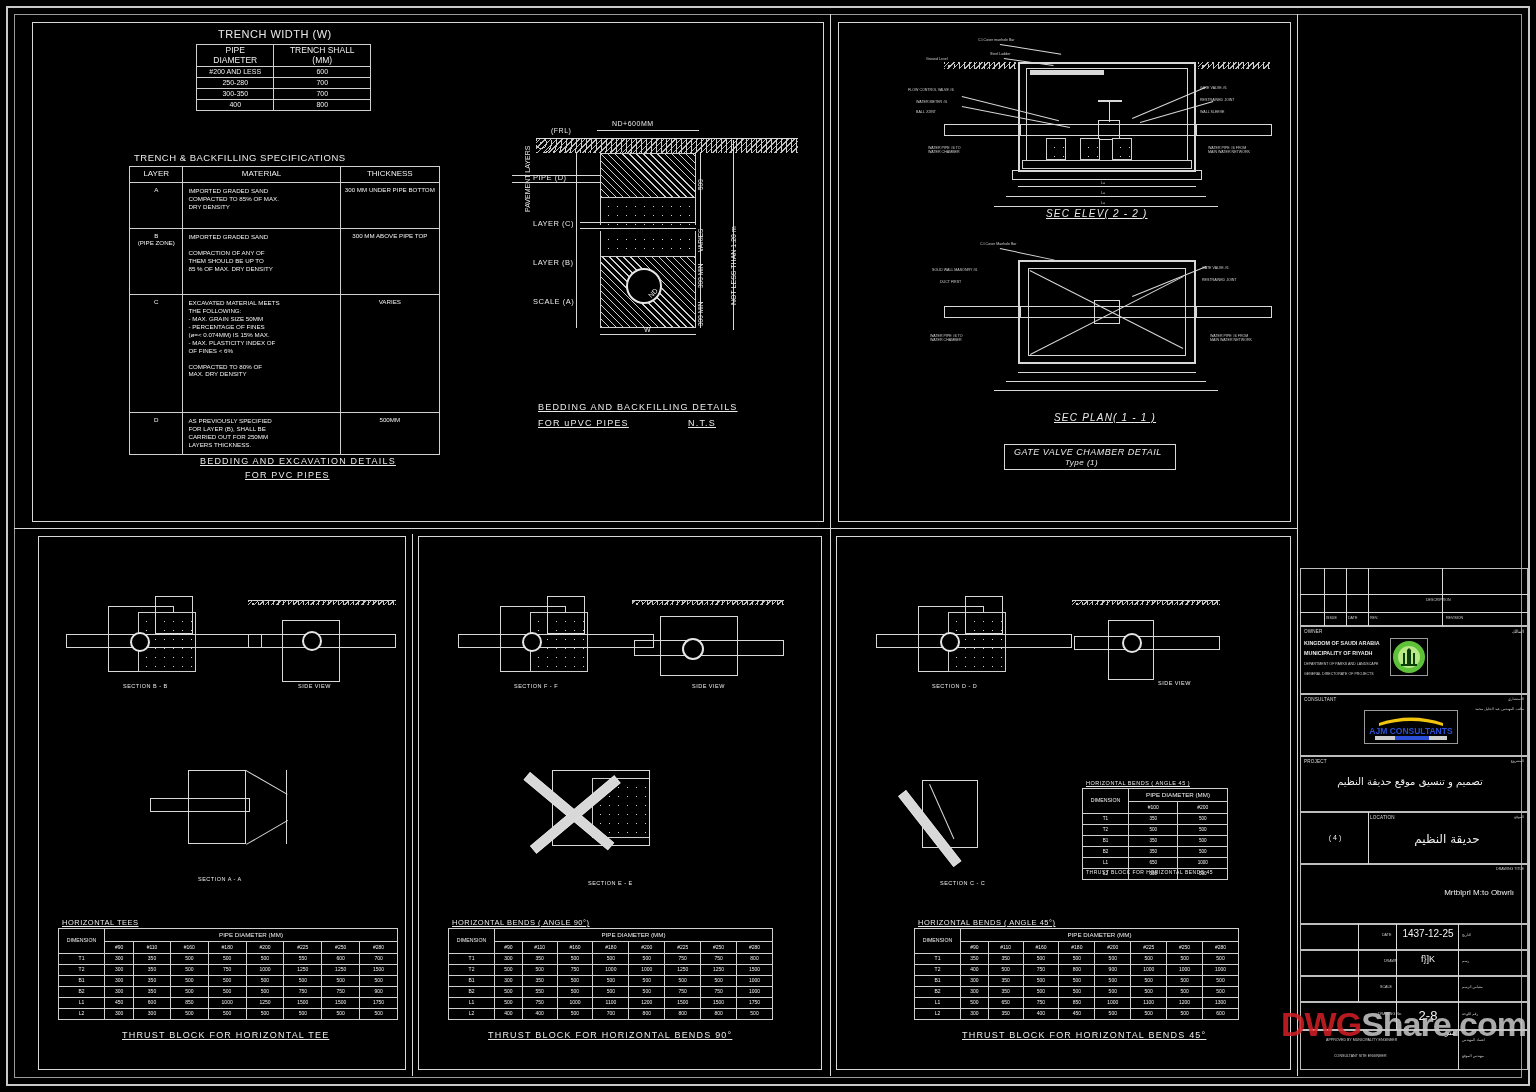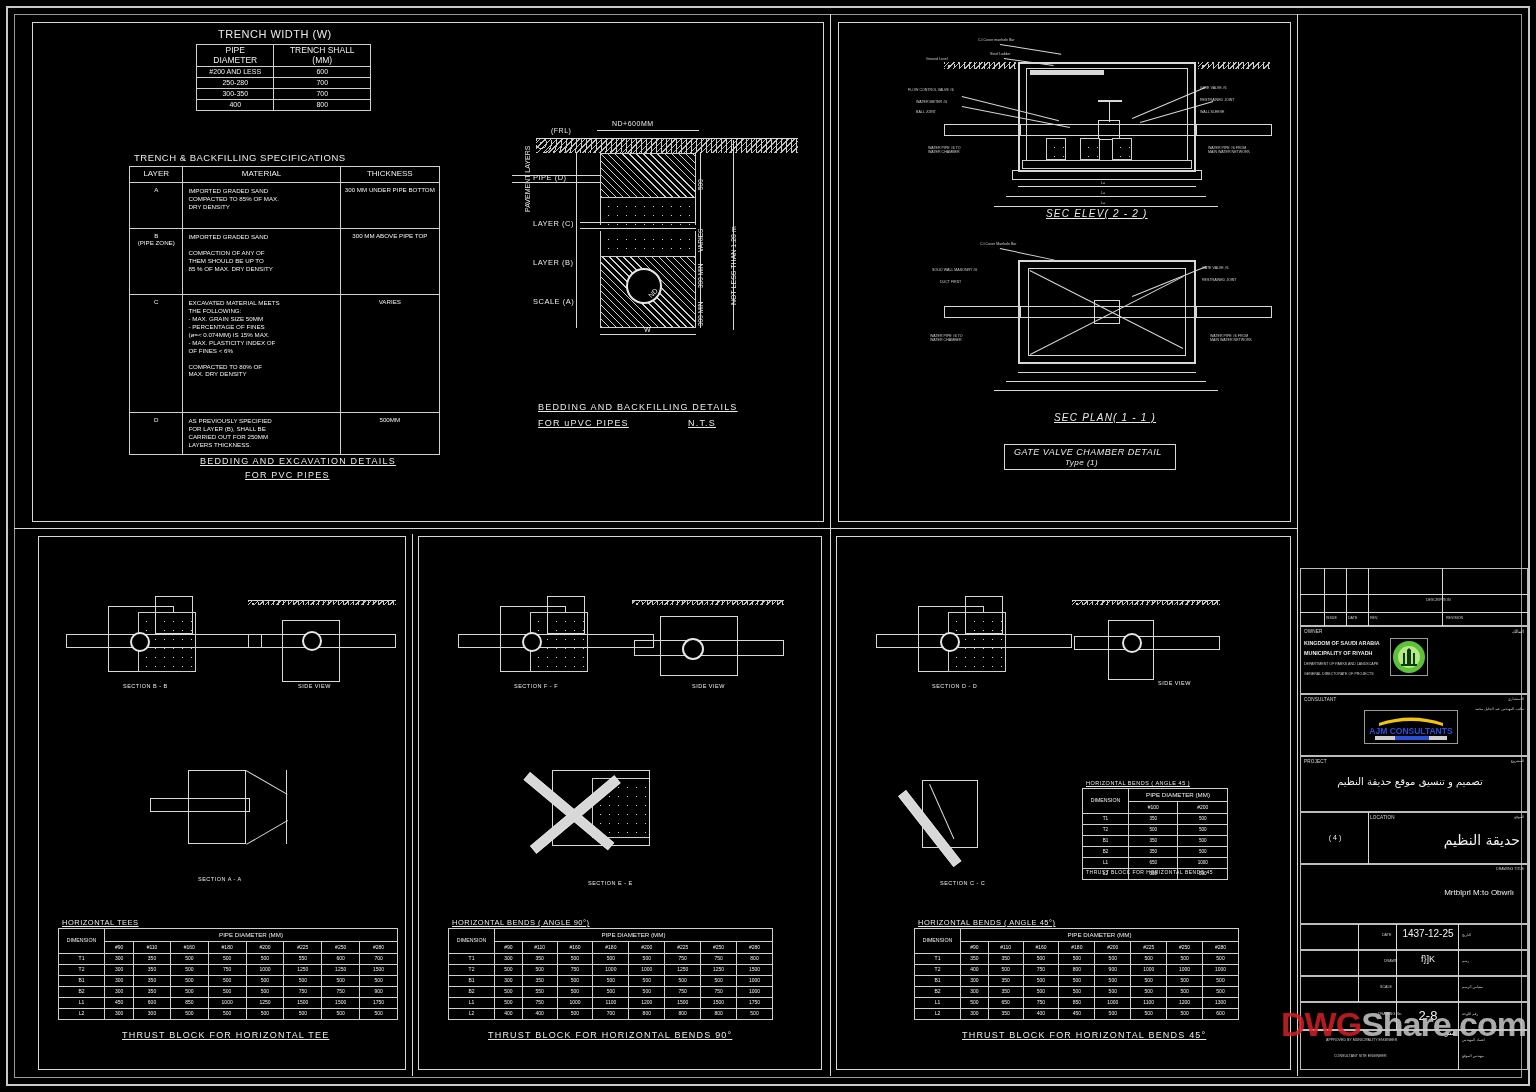--- a/index.html
+++ b/index.html
@@ -727,21 +727,21 @@
 
     <div class="tb-cell" style="left:0;top:748px;width:228px;height:56px;"></div>
     <div class="tiny" style="position:absolute;left:4px;top:751px;">PROJECT</div>
     <div class="micro" style="position:absolute;right:4px;top:751px;">المشروع</div>
     <div class="ar" style="position:absolute;left:0;right:8px;top:768px;text-align:center;font-size:10px;color:#efefef;">تصميم و تنسيق موقع حديقة النظيم</div>
 
     <div class="tb-cell" style="left:0;top:804px;width:228px;height:52px;"></div>
     <div class="wline vl" style="left:68px;top:804px;height:52px;"></div>
     <div class="tiny" style="position:absolute;left:70px;top:807px;">LOCATION</div>
     <div class="micro" style="position:absolute;right:4px;top:807px;">الموقع</div>
-    <div class="ar" style="position:absolute;left:74px;right:8px;top:824px;text-align:right;font-size:14px;color:#efefef;">حديقة النظيم</div>
+    <div class="ar" style="position:absolute;left:74px;right:8px;top:824px;text-align:center;font-size:12px;color:#efefef;">حديقة النظيم</div>
     <div style="position:absolute;left:6px;top:826px;width:58px;text-align:center;font-size:7px;color:#efefef;">( 4 )</div>
 
     <div class="tb-cell" style="left:0;top:856px;width:228px;height:60px;"></div>
     <div class="micro" style="position:absolute;right:4px;top:859px;">DRAWING TITLE</div>
     <div style="position:absolute;left:0;right:14px;top:880px;text-align:right;font-size:8px;color:#efefef;">Mrtblprl M:to Obwrlı</div>
 
     <div class="tb-cell" style="left:0;top:916px;width:228px;height:26px;"></div>
     <div class="tb-cell" style="left:0;top:942px;width:228px;height:26px;"></div>
     <div class="tb-cell" style="left:0;top:968px;width:228px;height:26px;"></div>
     <div class="tb-cell" style="left:0;top:994px;width:228px;height:28px;"></div>

